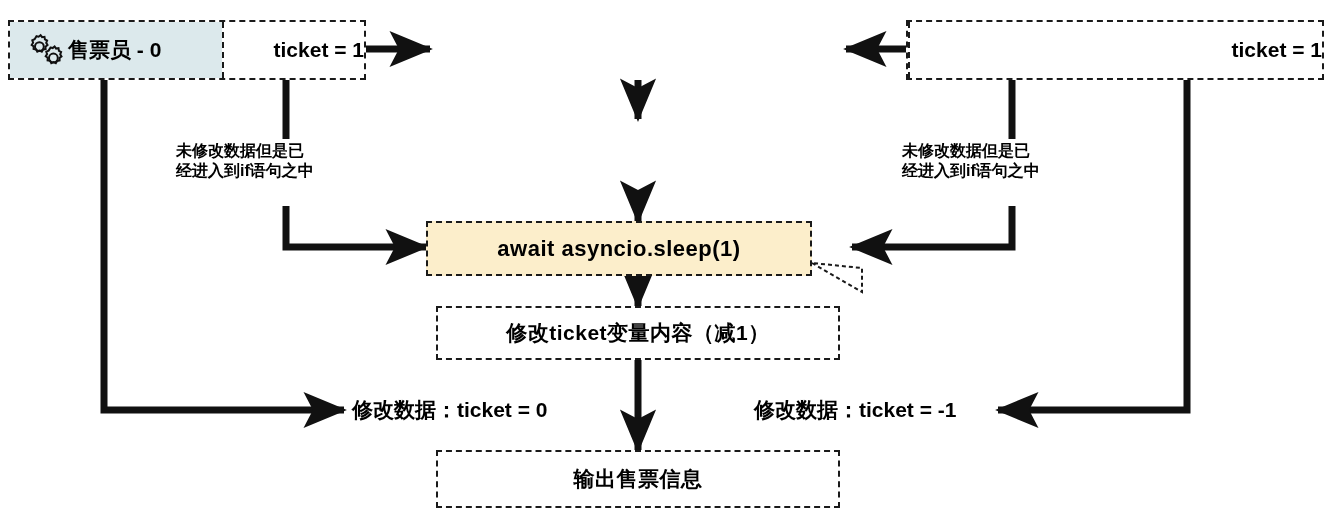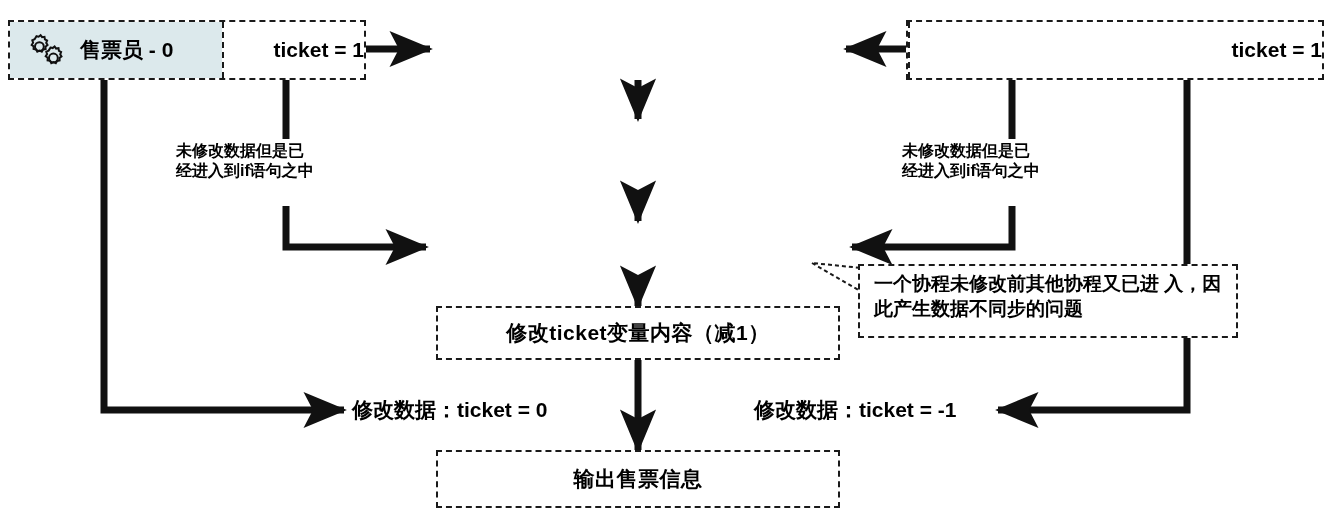--- a/index.html
+++ b/index.html
@@ -39,21 +39,21 @@
     box-sizing: border-box;
     border: 2px dashed #1a1a1a;
     display: flex;
     align-items: stretch;
     background: #ffffff;
   }
   .seller-left {
     background: #dce9ec;
     display: flex;
     align-items: center;
-    gap: 14px;
+    gap: 2px;
     padding: 0 14px 0 10px;
     box-sizing: border-box;
   }
   .seller-right {
     background: #ffffff;
     border-left: 2px dashed #1a1a1a;
     display: flex;
     align-items: center;
     justify-content: flex-end;
     box-sizing: border-box;
@@ -181,35 +181,36 @@
   </div>
 
   <div class="seller-wrap" style="left:906px; top:20px; width:418px; height:60px;">
     <div class="seller-right">
       <span class="seller-ticket">ticket = 1</span>
     </div>
   </div>
 
 
 
+  <div class="node" style="left:426px; top:221px; width:386px; height:55px; font-size:22px; background:#fceecb;">
+    <span class="node-label">await asyncio.sleep(1)</span>
+  </div>
 
   <div class="node" style="left:436px; top:306px; width:404px; height:54px; font-size:21px;">
     <span class="node-label">修改ticket变量内容（减1）</span>
   </div>
 
   <div class="node" style="left:436px; top:450px; width:404px; height:58px; font-size:21px;">
     <span class="node-label">输出售票信息</span>
   </div>
 
   <div class="annot" style="left:176px; top:141px; width:230px; text-align:left;">未修改数据但是已
 经进入到if语句之中</div>
 
   <div class="annot" style="left:902px; top:141px; width:230px; text-align:left;">未修改数据但是已
 经进入到if语句之中</div>
 
-  <div class="callout" style="left:858px; top:264px; width:380px; height:74px;">一个协程未修改前其他协程又已进
-入，因此产生数据不同步的问题</div>
 
   <div class="edge-label" style="left:352px; top:396px;">修改数据：ticket = 0</div>
 
   <div class="edge-label" style="left:754px; top:396px;">修改数据：ticket = -1</div>
 
 </div>
 
 </body></html>

